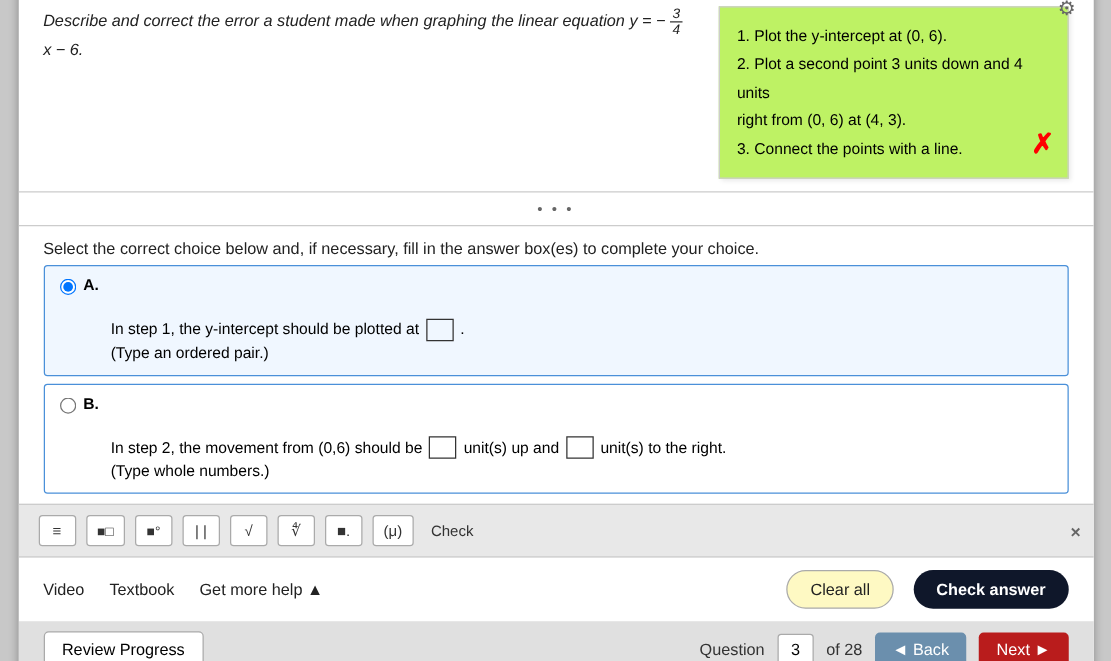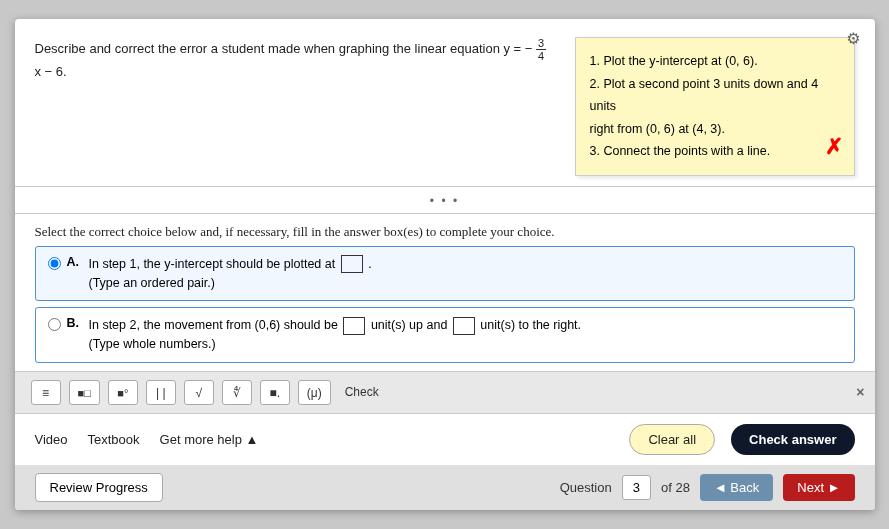--- a/index.html
+++ b/index.html
@@ -25,24 +25,25 @@
       padding: 18px 20px 10px 20px;
       gap: 20px;
       border-bottom: 1px solid #ccc;
       position: relative;
     }
     .problem-text {
       flex: 1;
       font-size: 13px;
       color: #222;
       line-height: 1.5;
+      font-style: italic;
     }
     .solution-box {
       width: 280px;
-      background: #fef9c3;
+      background: #bef264;
       border: 1px solid #ccc;
       padding: 12px 14px;
       font-size: 12.5px;
       line-height: 1.8;
       position: relative;
       box-shadow: 2px 2px 4px rgba(0,0,0,0.1);
     }
     .solution-box .step {
       display: block;
     }
@@ -69,21 +70,20 @@
     }
     .dots-row span {
       font-size: 12px;
       color: #666;
       letter-spacing: 2px;
     }
     .select-section {
       padding: 10px 8px 6px 20px;
       font-size: 13px;
       color: #222;
-      font-family: Liberation Serif, serif;
     }
     .choices-section {
       padding: 0 20px;
     }
     .choice-row {
       border: 1px solid #4a90d9;
       border-radius: 3px;
       padding: 8px 12px;
       margin-bottom: 6px;
       font-size: 12.5px;
@@ -99,20 +99,21 @@
     .choice-radio {
       margin-top: 2px;
     }
     .choice-label {
       font-weight: bold;
       min-width: 16px;
     }
     .choice-content {
       flex: 1;
       line-height: 1.5;
+      margin-top: 33px;
     }
     .input-box {
       display: inline-block;
       width: 22px;
       height: 18px;
       border: 1px solid #333;
       vertical-align: middle;
       margin: 0 2px;
     }
     .math-toolbar {

